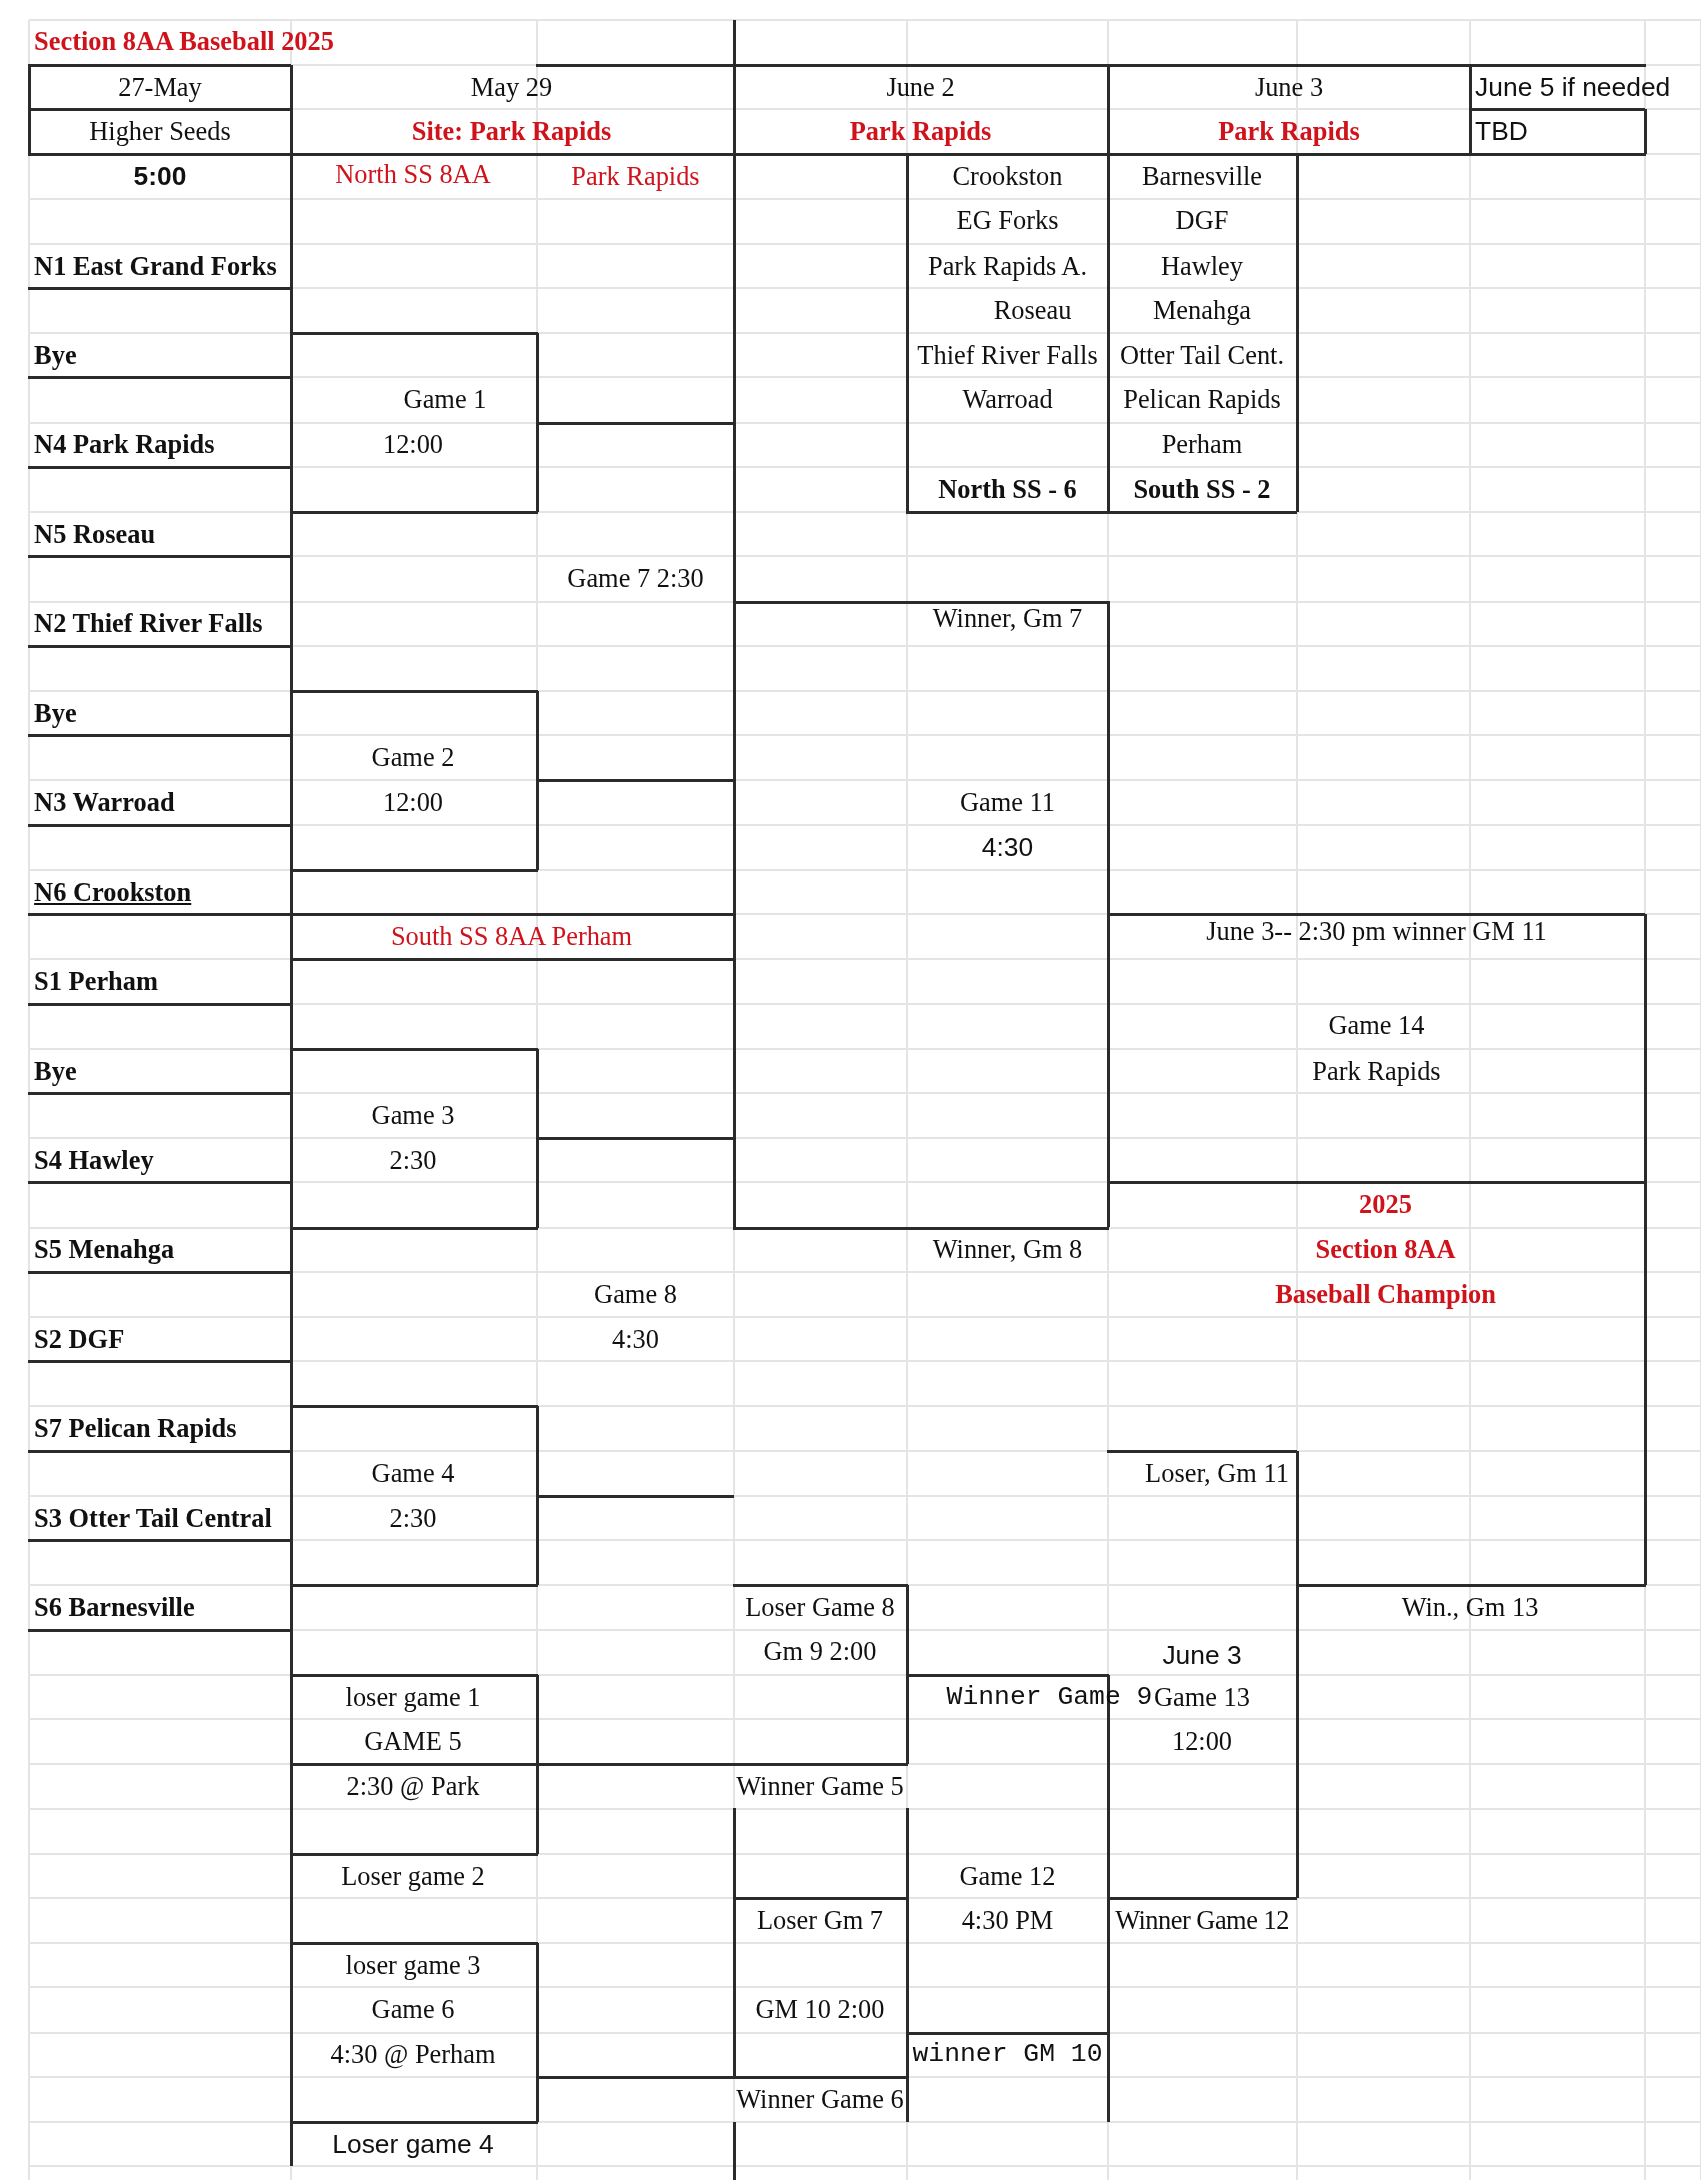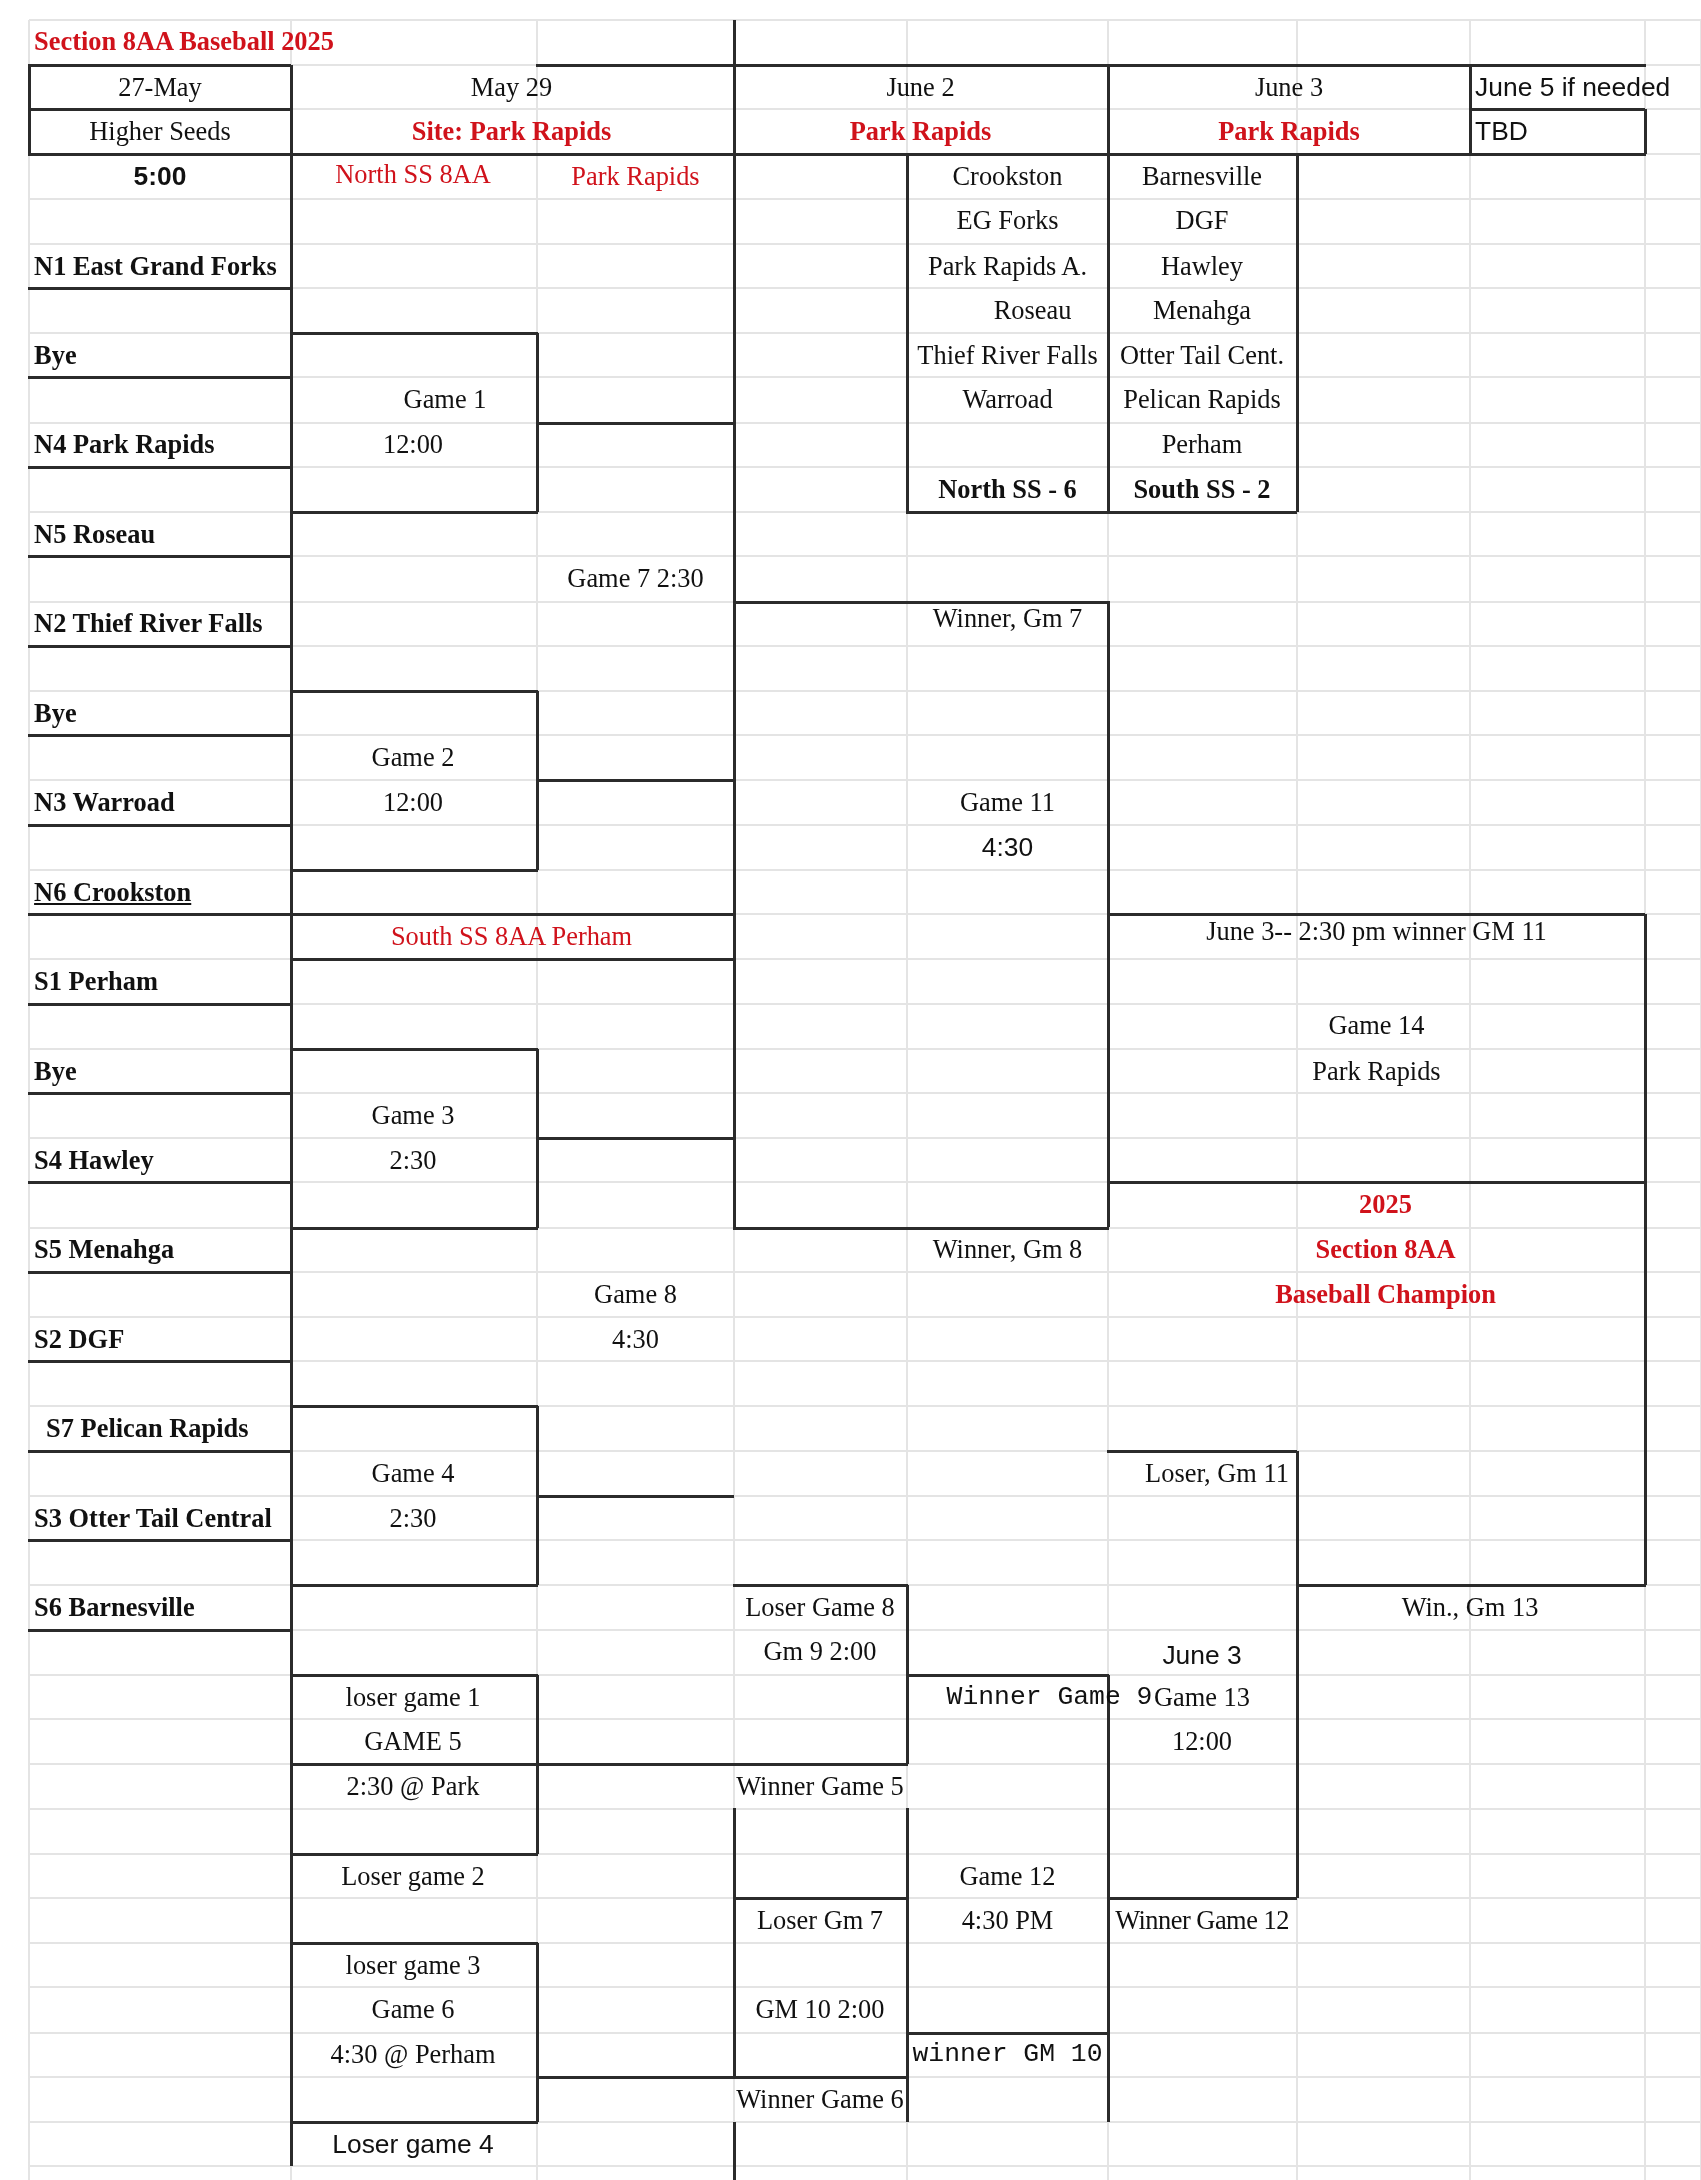--- a/index.html
+++ b/index.html
@@ -195,21 +195,21 @@
       <div class="cell c-left bold" style="top: 512px; left: 29px; width: 262px;">N5 Roseau</div>
       <div class="cell c-left bold" style="top: 601px; left: 29px; width: 262px;">N2 Thief River Falls</div>
       <div class="cell c-left bold" style="top: 691px; left: 29px; width: 262px;">Bye</div>
       <div class="cell c-left bold" style="top: 780px; left: 29px; width: 262px;">N3 Warroad</div>
       <div class="cell c-left bold" style="top: 870px; left: 29px; width: 262px; text-decoration: underline;">N6 Crookston</div>
       <div class="cell c-left bold" style="top: 959px; left: 29px; width: 262px;">S1 Perham</div>
       <div class="cell c-left bold" style="top: 1049px; left: 29px; width: 262px;">Bye</div>
       <div class="cell c-left bold" style="top: 1138px; left: 29px; width: 262px;">S4 Hawley</div>
       <div class="cell c-left bold" style="top: 1227px; left: 29px; width: 262px;">S5 Menahga</div>
       <div class="cell c-left bold" style="top: 1317px; left: 29px; width: 262px;">S2 DGF</div>
-      <div class="cell c-left bold" style="top: 1406px; left: 41px; width: 262px;">S7 Pelican Rapids</div>
+      <div class="cell c-left bold" style="top: 1406px; left: 29px; width: 262px;">S7 Pelican Rapids</div>
       <div class="cell c-left bold" style="top: 1496px; left: 29px; width: 262px;">S3 Otter Tail Central</div>
       <div class="cell c-left bold" style="top: 1585px; left: 29px; width: 262px;">S6 Barnesville</div>
     </div>
 
   <div id="team-lists">
       <div class="cell c-center" style="top: 154px; left: 907px; width: 201px;">Crookston</div>
       <div class="cell c-center" style="top: 198px; left: 907px; width: 201px;">EG Forks</div>
       <div class="cell c-center" style="top: 244px; left: 907px; width: 201px;">Park Rapids A.</div>
       <div class="cell c-center" style="top: 288px; left: 907px; width: 201px; margin-left: 25px;">Roseau</div>
       <div class="cell c-center" style="top: 333px; left: 907px; width: 201px;">Thief River Falls</div>

